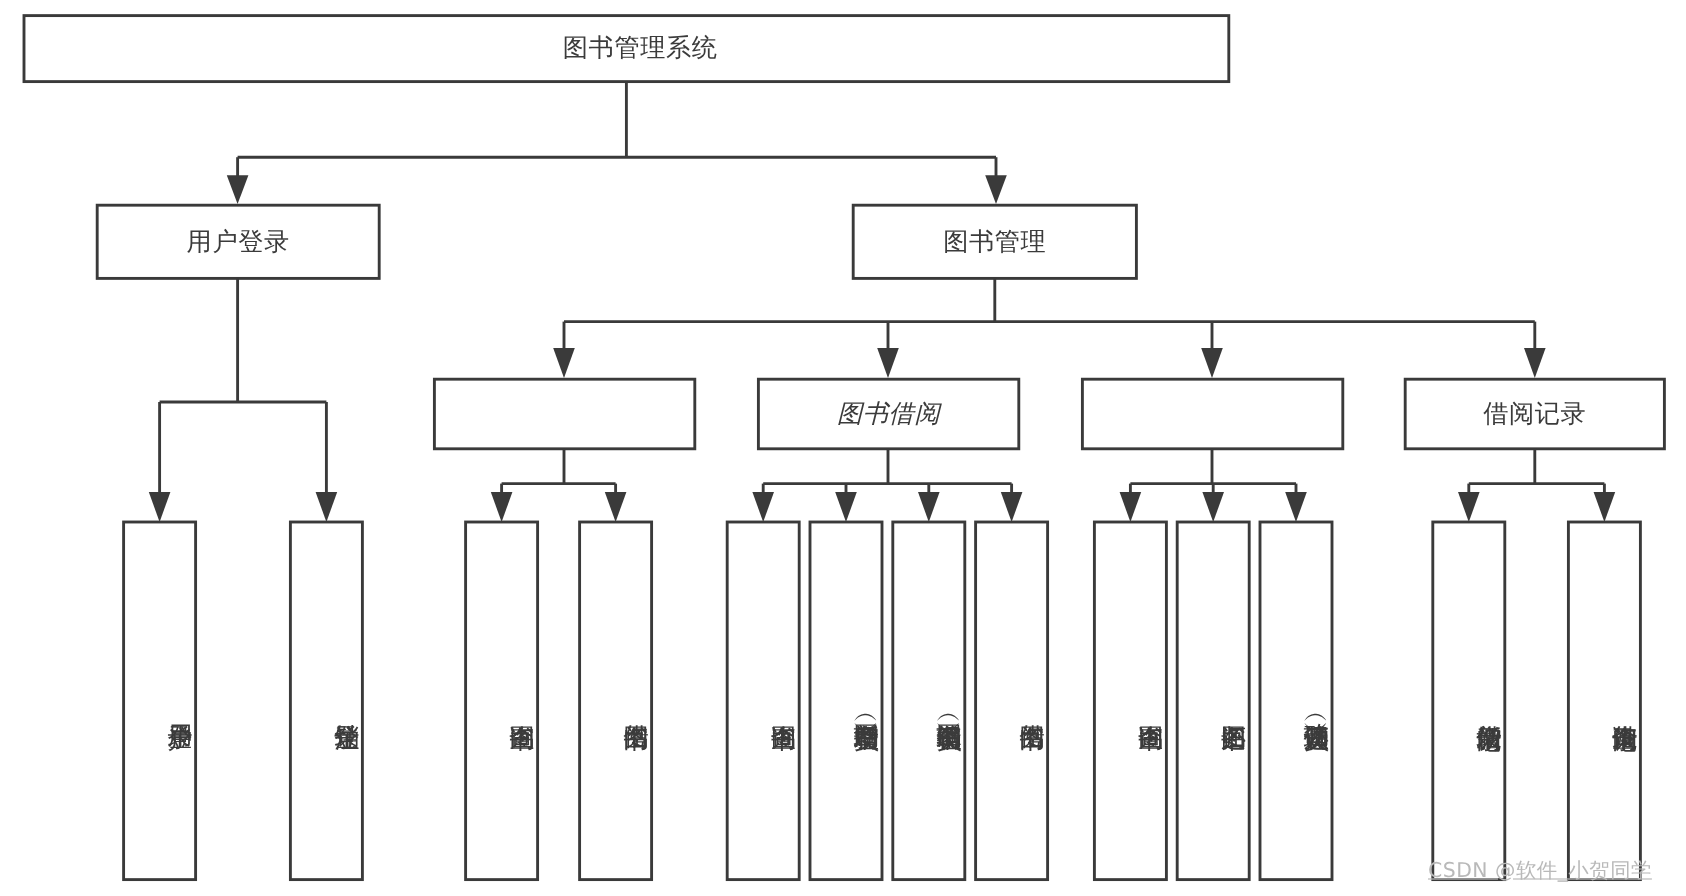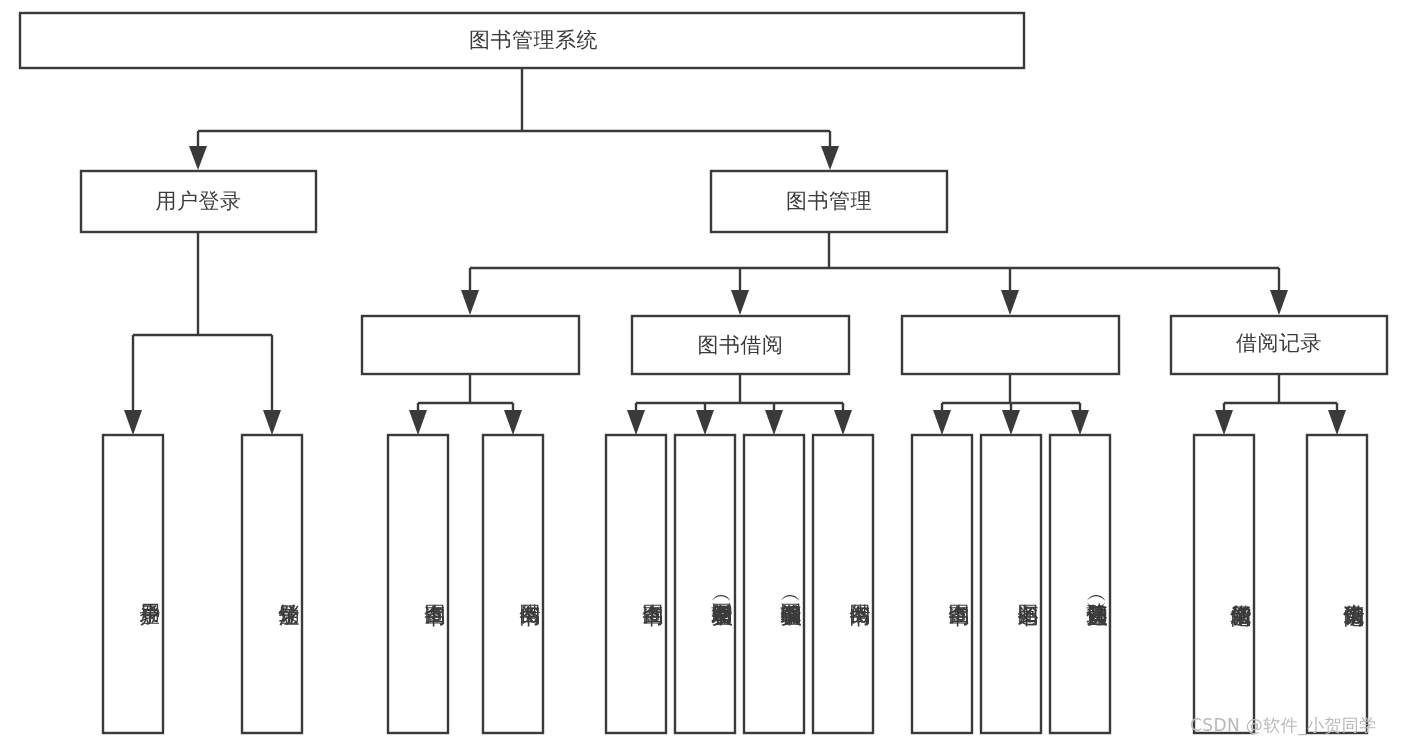--- a/index.html
+++ b/index.html
@@ -65,20 +65,21 @@
     justify-content: center;
     padding-top: 8px;
   }
   .watermark {
     position: absolute;
     color: #b9b9b9;
     font-size: 17px;
     font-family: "DejaVu Sans", "Liberation Sans", sans-serif;
     white-space: nowrap;
     letter-spacing: 0.4px;
+    text-decoration: underline;
   }
 </style>
 </head>
 <body>
 
 <div id="diagram-root">
 
   <svg id="flow-svg" viewBox="0 0 1405 747">
 
     <rect class="node-box" x="20" y="13" width="1004" height="55"></rect>
@@ -168,22 +169,22 @@
     <rect class="node-box" x="1194" y="435" width="60" height="298"></rect>
     <rect class="node-box" x="1307" y="435" width="60" height="298"></rect>
 
   </svg>
 
   <div class="node-label horiz" style="left:20px; top:13px; width:1004px; height:55px;padding-left:23px;">图书管理系统</div>
 
   <div class="node-label horiz" style="left:81px; top:171px; width:235px; height:61px;">用户登录</div>
   <div class="node-label horiz" style="left:711px; top:171px; width:236px; height:61px;">图书管理</div>
 
-  <div class="node-label horiz" style="left:632px; top:316px; width:217px; height:58px;">图书借阅</div>
-  <div class="node-label horiz" style="left:1171px; top:316px; width:216px; height:58px;font-family:Liberation Mono, monospace;">借阅记录</div>
+  <div class="node-label horiz" style="left:632px; top:316px; width:217px; height:58px;font-style:italic;">图书借阅</div>
+  <div class="node-label horiz" style="left:1171px; top:316px; width:216px; height:58px;">借阅记录</div>
 
   <div class="node-label vert" style="left:103px; top:435px; width:60px; height:298px;">用户登录</div>
   <div class="node-label vert" style="left:242px; top:435px; width:60px; height:298px;">注销登录</div>
 
   <div class="node-label vert" style="left:388px; top:435px; width:60px; height:298px;">查询图书</div>
   <div class="node-label vert" style="left:483px; top:435px; width:60px; height:298px;">借阅图书</div>
 
   <div class="node-label vert" style="left:606px; top:435px; width:60px; height:298px;">查询图书</div>
   <div class="node-label vert" style="left:675px; top:435px; width:60px; height:298px;">新增图书（管理员）</div>
   <div class="node-label vert" style="left:744px; top:435px; width:60px; height:298px;">编辑图书（管理员）</div>

